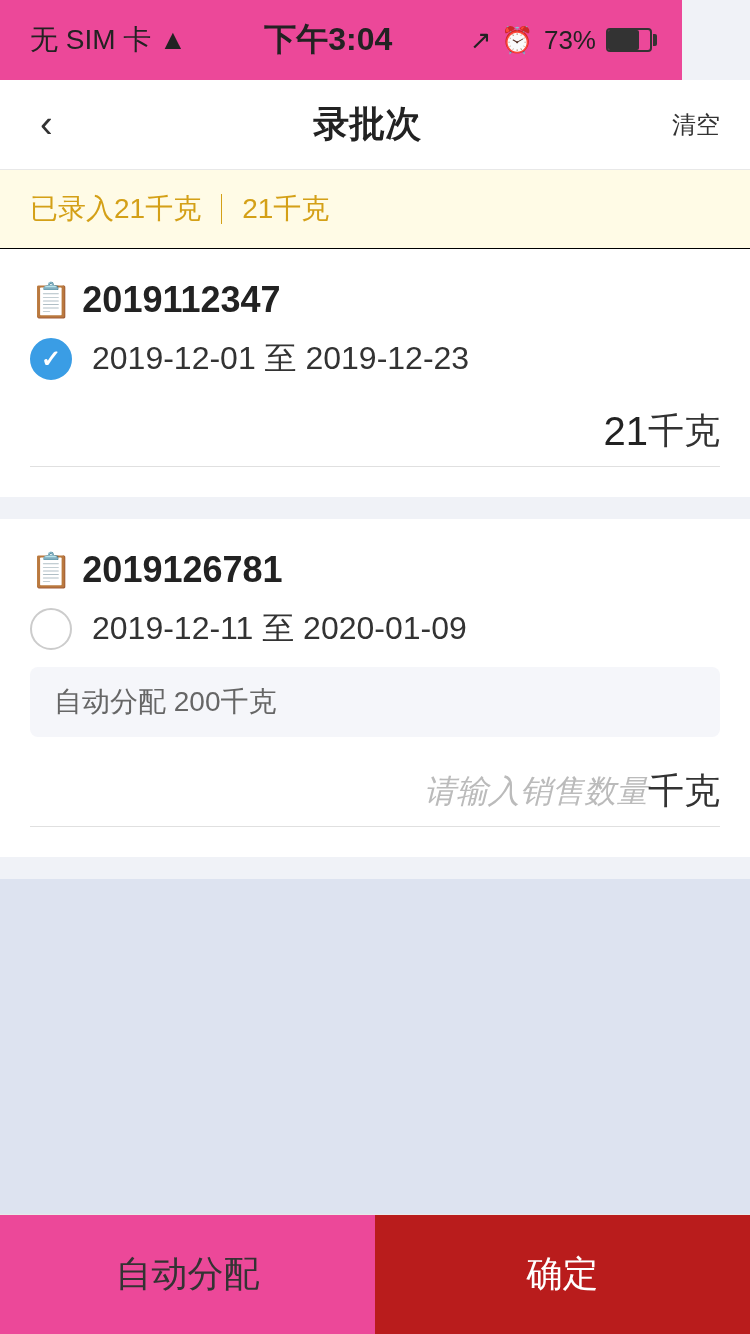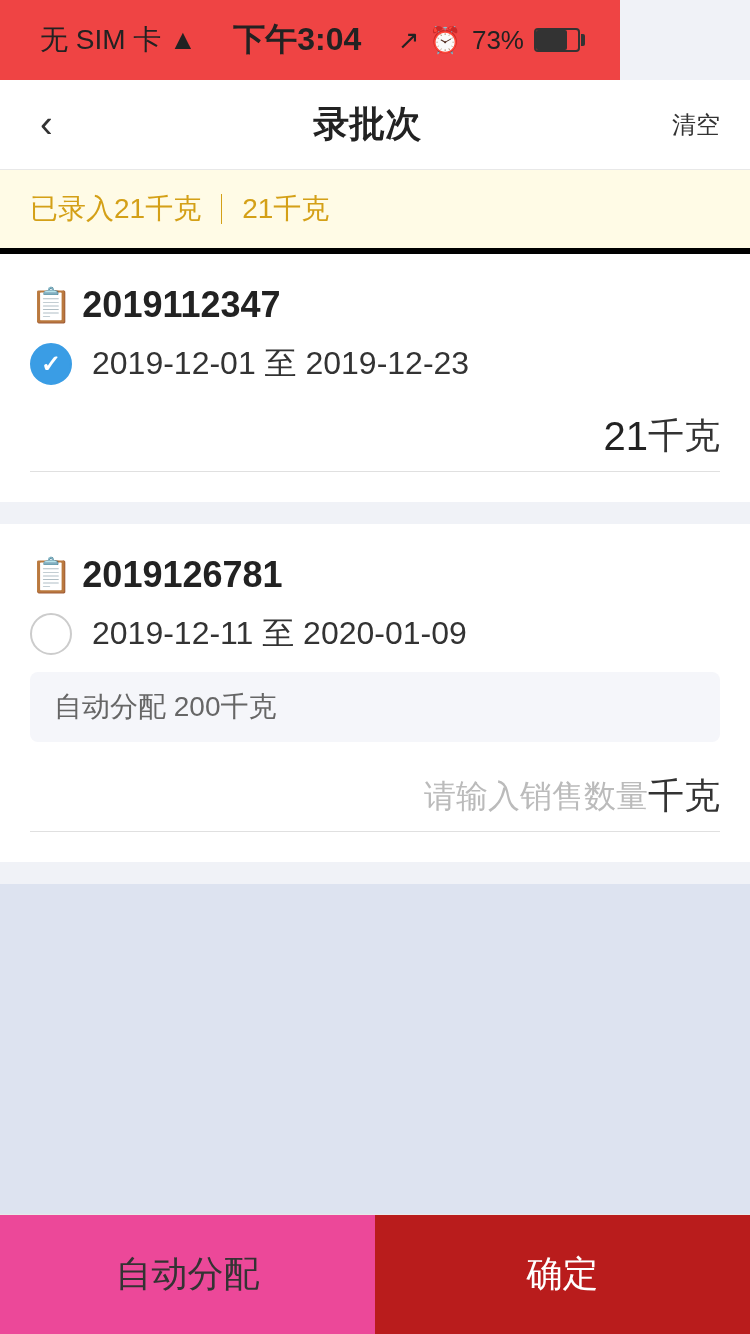--- a/index.html
+++ b/index.html
@@ -9,27 +9,27 @@
       min-height: 1334px;
       font-family: -apple-system, "PingFang SC", "Helvetica Neue", Arial, sans-serif;
       background: #f0f2f7;
       font-size: 32px;
       color: #222;
       overflow-x: hidden;
     }
 
     
     .status-bar {
-      width: 620px;
+      width: 682px;
       height: 80px;
-      background: #ef4444;
+      background: #ec4899;
       display: flex;
       align-items: center;
       justify-content: space-between;
-      padding: 0 40px;
+      padding: 0 30px;
       font-size: 28px;
       font-weight: 500;
     }
     .status-left {
       display: flex;
       align-items: center;
       gap: 12px;
     }
     .status-center {
       font-size: 32px;
@@ -96,21 +96,21 @@
     }
 
     
     .summary-banner {
       width: 750px;
       background: #fffbe6;
       padding: 20px 30px;
       display: flex;
       align-items: center;
       gap: 20px;
-      border-bottom: 6px solid #000000;
+      border-bottom: 1px solid #000000;
     }
     .summary-item {
       font-size: 28px;
       color: #d4a017;
     }
     .summary-divider {
       width: 1px;
       height: 30px;
       background: #d4a017;
     }
@@ -191,20 +191,21 @@
       font-size: 40px;
       font-weight: 400;
       color: #222;
       text-align: right;
       min-width: 80px;
     }
     .input-placeholder {
       font-size: 32px;
       color: #bbb;
       text-align: right;
+      font-style: italic;
     }
     .unit-label {
       font-size: 36px;
       color: #333;
       font-weight: 400;
     }
 
     
     .gray-area {
       width: 750px;

